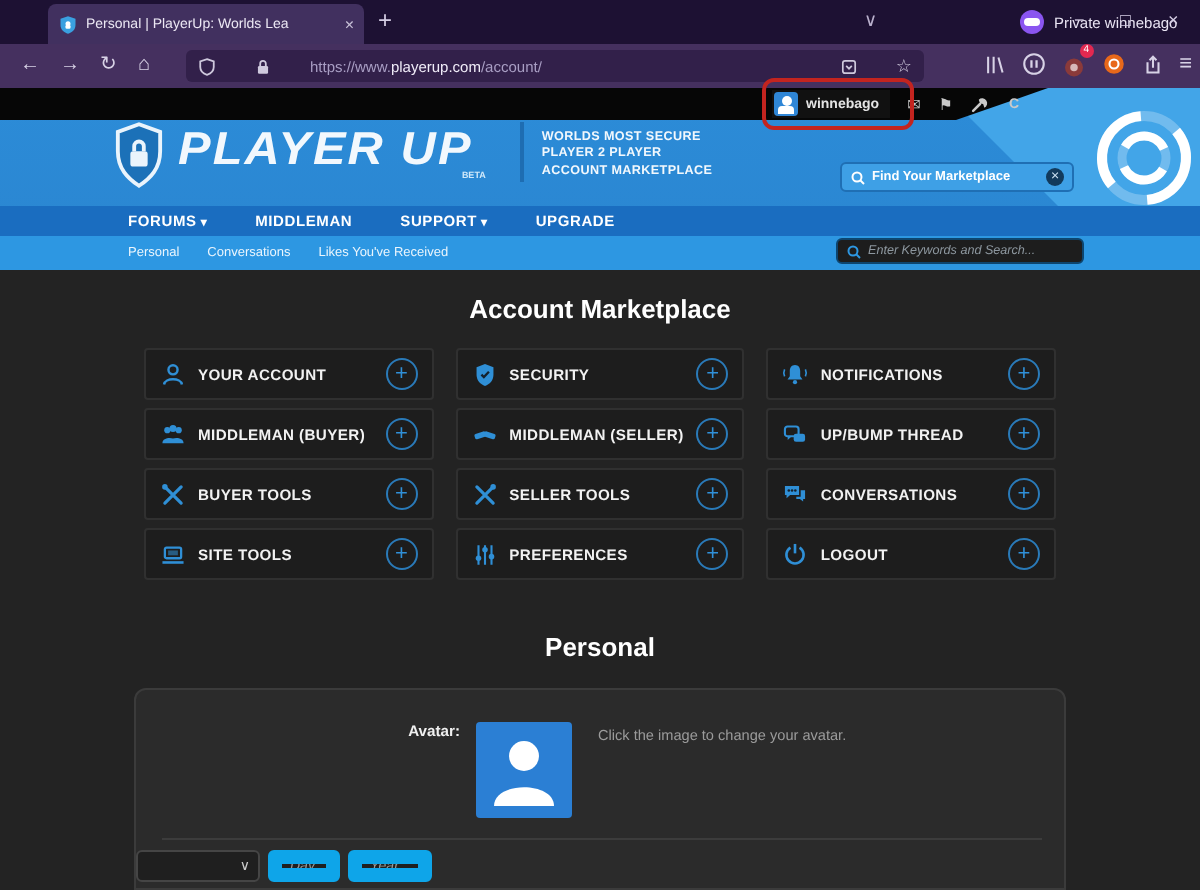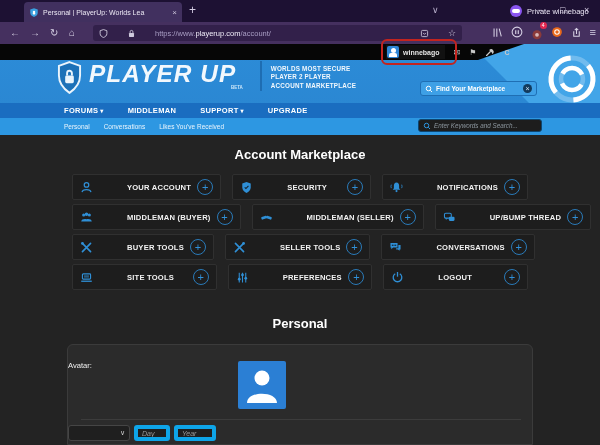--- a/index.html
+++ b/index.html
@@ -85,33 +85,33 @@
   .kw-search input::placeholder { color:#8d979f; opacity:1; }
   .spinner { position:absolute; top:7px; left:544px; }
 
   
   .h-center { position:absolute; left:0; width:600px; text-align:center; color:#fff;
               font-size:13px; font-weight:bold; }
   .grid { position:absolute; left:72px; top:130px; width:456px; display:flex; flex-direction:column; gap:4px; }
   .grow { display:flex; gap:11px; }
   .tile { flex:1; height:26px; background:#1d1d1d; border:1px solid #303030; border-radius:2px;
           display:flex; align-items:center; padding:0 7px; gap:6px; }
-  .tile-label { color:#f2f2f2; font-size:7.6px; font-weight:bold; letter-spacing:.2px; flex:1; white-space:nowrap;margin-left:28px; }
+  .tile-label { color:#f2f2f2; font-size:7.6px; font-weight:bold; letter-spacing:.2px; flex:1; white-space:nowrap; }
   .plusbtn { width:16px; height:16px; border:1px solid #2a7ab8; border-radius:50%; color:#3090d8;
              font-size:11px; line-height:14px; text-align:center; flex:0 0 auto; }
   .panel { position:absolute; left:67px; top:300px; width:466px; height:101px; background:#2b2b2b;
            border:1px solid #3b3b3b; border-radius:6px 6px 0 0; }
   .prow { position:absolute; left:0; width:466px; display:flex; align-items:flex-start; }
-  .plabel { width:170px; text-align:left; color:#f0f0f0; font-size:7.6px; font-weight:normal; padding-right:8px; }
+  .plabel { width:170px; text-align:right; color:#f0f0f0; font-size:7.6px; font-weight:bold; padding-right:8px; }
   .avatarbox { width:48px; height:48px; background:#2b7fd4; border-radius:2px; }
   .phint { color:#9b9b9b; font-size:7.3px; padding-left:13px; padding-top:2px; }
   .pdivider { position:absolute; left:13px; top:74px; width:440px; height:1px; background:#3c3c3c; }
   .dob-select { width:62px; height:16px; background:#1f1f1f; border:1px solid #454545; border-radius:3px;
                 color:#ccc; font-size:7px; display:flex; align-items:center; justify-content:flex-end; padding:0 4px; }
-  .dob-input { height:16px; background:#1f1f1f; border:4px solid #0ea5e9; border-radius:3px;
+  .dob-input { height:16px; background:#1f1f1f; border:7px solid #0ea5e9; border-radius:3px;
                color:#9a9a9a; font-size:7px; font-style:italic; padding:0 4px;
                font-family:"Liberation Sans",sans-serif; margin-left:4px; }
   .dob-input::placeholder { color:#9a9a9a; font-style:italic; opacity:1; }
 </style>
 </head>
 <body>
 
 <div class="browser">
 
   <div class="tabbar">
@@ -385,20 +385,21 @@
 
     <div class="panel">
       <div class="prow" style="top:16px;">
         <span class="plabel">Avatar:</span>
         <span class="avatarbox">
           <svg width="48" height="48" viewBox="0 0 48 48">
               <circle cx="24" cy="17" r="7.5" fill="#fff"></circle>
               <path d="M9 42 C9 29.5 39 29.5 39 42 Z" fill="#fff"></path>
             </svg>
         </span>
+        <span class="phint">Click the image to change your avatar.</span>
       </div>
       <div class="pdivider"></div>
       <div class="prow" style="top:80px; align-items:center;">
         <span class="dob-select">
             <span>∨</span>
           </span>
         <input class="dob-input" style="width: 36px;" placeholder="Day">
         <input class="dob-input" style="width: 42px;" placeholder="Year">
       </div>
     </div>

